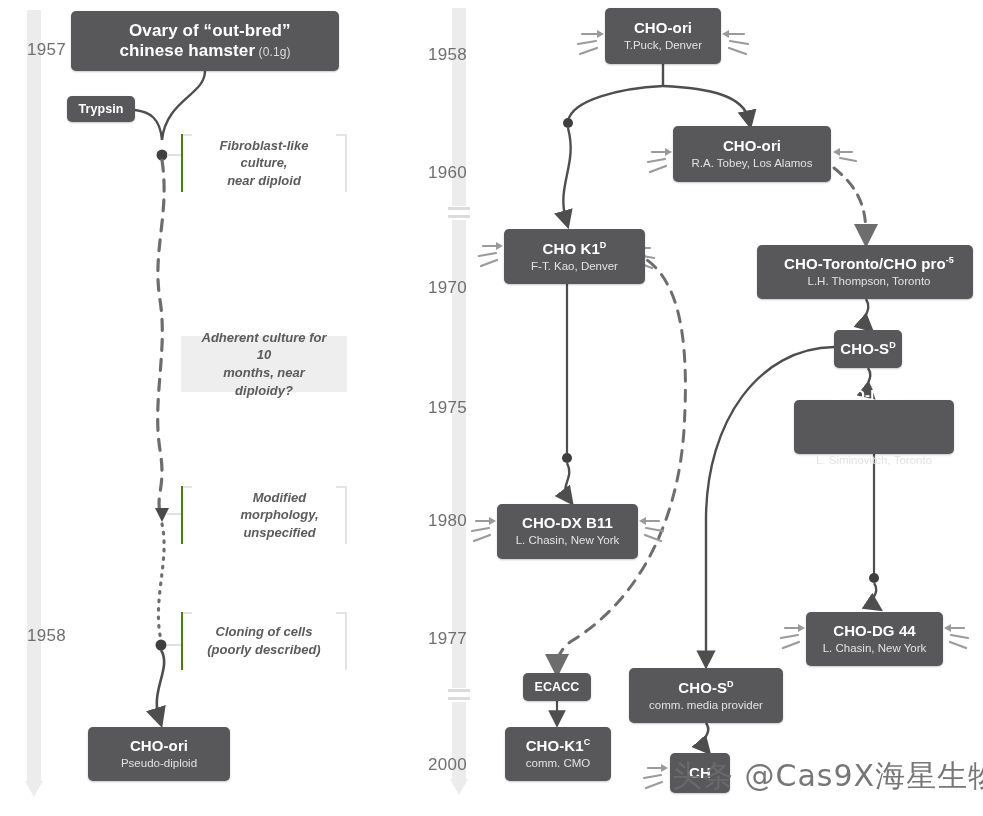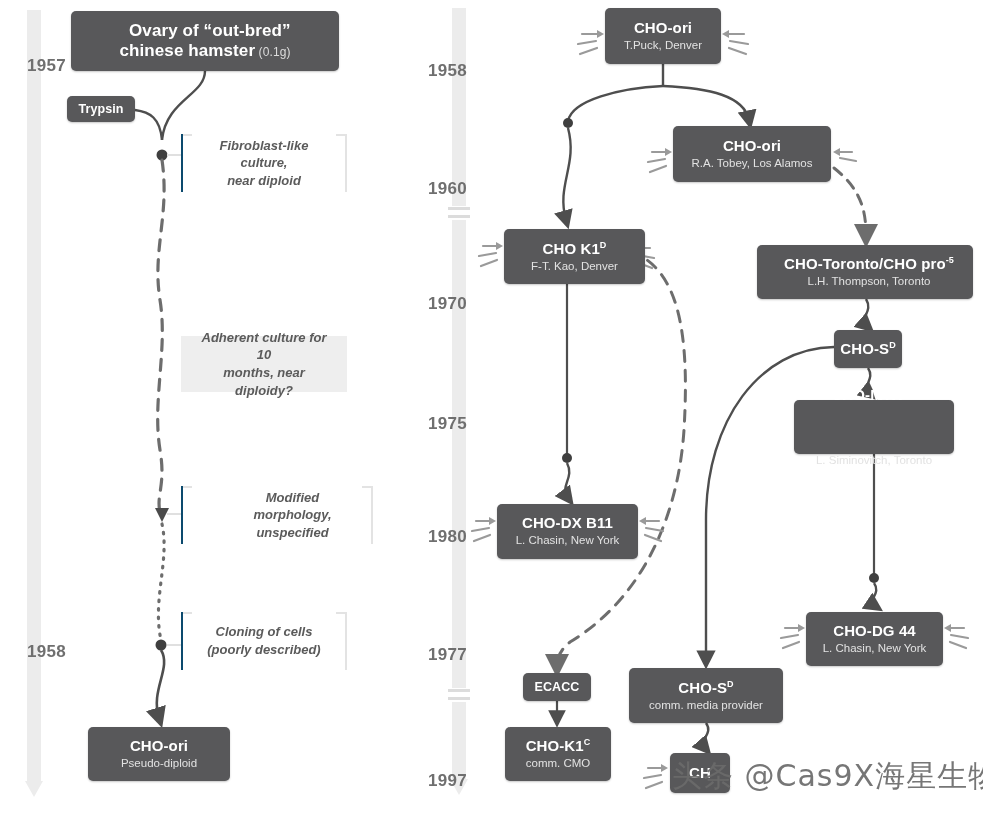--- a/index.html
+++ b/index.html
@@ -18,26 +18,25 @@
     border-left: 9px solid transparent;
     border-right: 9px solid transparent;
     border-top: 16px solid #ececec;
   }
   .rail-break { position: absolute; width: 22px; height: 2px; background:#ffffff; }
   .rail-break-line { position:absolute; width:22px; height:3px; background:#dcdcdc; }
 
   .year {
     position: absolute;
     font-size: 17px;
-    font-weight: 700;
+    font-weight: 400;
     color: #6f6f6f;
     letter-spacing: 0.3px;
     white-space: nowrap;
     text-align: right;
-    margin-top: 16px;
   }
 
   
   .node {
     position: absolute;
     background: #58585a;
     border-radius: 5px;
     color: #ffffff;
     display: flex;
     flex-direction: column;
@@ -72,21 +71,21 @@
     position: absolute;
     display: flex;
     align-items: center;
     justify-content: center;
     text-align: center;
     font-size: 13px;
     font-style: italic;
     font-weight: 700;
     color: #5b5b5b;
     line-height: 1.35;
-    border-left: 2px solid #0c4a6e;
+    border-left: 2px solid #4d7c0f;
     border-right: 2px solid #e3e3e3;
     padding: 6px 16px;
   }
   .annot::before, .annot::after {
     content:""; position:absolute; height:2px; background:#e3e3e3; width:9px;
   }
   .annot::before { left:0; top:0; box-shadow: 0 calc(100% - 2px) 0 #e3e3e3; }
   .annot::after  { right:0; top:0; box-shadow: 0 calc(100% - 2px) 0 #e3e3e3; }
   .annot.plain {
     background: #eeeeee;
@@ -259,21 +258,21 @@
 
   <div class="year" style="left:14px; top:40px; width:52px;">1957</div>
   <div class="year" style="left:14px; top:626px; width:52px;">1958</div>
 
   <div class="year" style="left:428px; top:45px; width:52px; text-align:left;">1958</div>
   <div class="year" style="left:428px; top:163px; width:52px; text-align:left;">1960</div>
   <div class="year" style="left:428px; top:278px; width:52px; text-align:left;">1970</div>
   <div class="year" style="left:428px; top:398px; width:52px; text-align:left;">1975</div>
   <div class="year" style="left:428px; top:511px; width:52px; text-align:left;">1980</div>
   <div class="year" style="left:428px; top:629px; width:52px; text-align:left;">1977</div>
-  <div class="year" style="left:428px; top:755px; width:52px; text-align:left;">1997</div>
+  <div class="year" style="left:428px; top:755px; width:52px; text-align:left;">2000</div>
 
   <div class="node big" style="left:71px; top:11px; width:268px; height:60px;text-align:right;">
     <div class="ttl">
       <span>Ovary of “out-bred”</span><br>
       <span>chinese hamster</span><span class="light"> (0.1g)</span>
     </div>
   </div>
 
   <div class="node small" style="left:67px; top:96px; width:68px; height:26px;text-align:center;">
     <div class="ttl">Trypsin</div>
@@ -291,21 +290,21 @@
     </span>
   </div>
 
   <div class="annot plain" style="left:181px; top:336px; width:166px; height:56px;">
     <span>
       <span>Adherent culture for 10</span><br>
       <span>months, near diploidy?</span>
     </span>
   </div>
 
-  <div class="annot" style="left:181px; top:486px; width:192px; height:58px;padding-left:47px;">
+  <div class="annot" style="left:181px; top:486px; width:166px; height:58px;padding-left:47px;">
     <span>
       <span>Modified morphology,</span><br>
       <span>unspecified</span>
     </span>
   </div>
 
   <div class="annot" style="left:181px; top:612px; width:166px; height:58px;">
     <span>
       <span>Cloning of cells</span><br>
       <span>(poorly described)</span>

